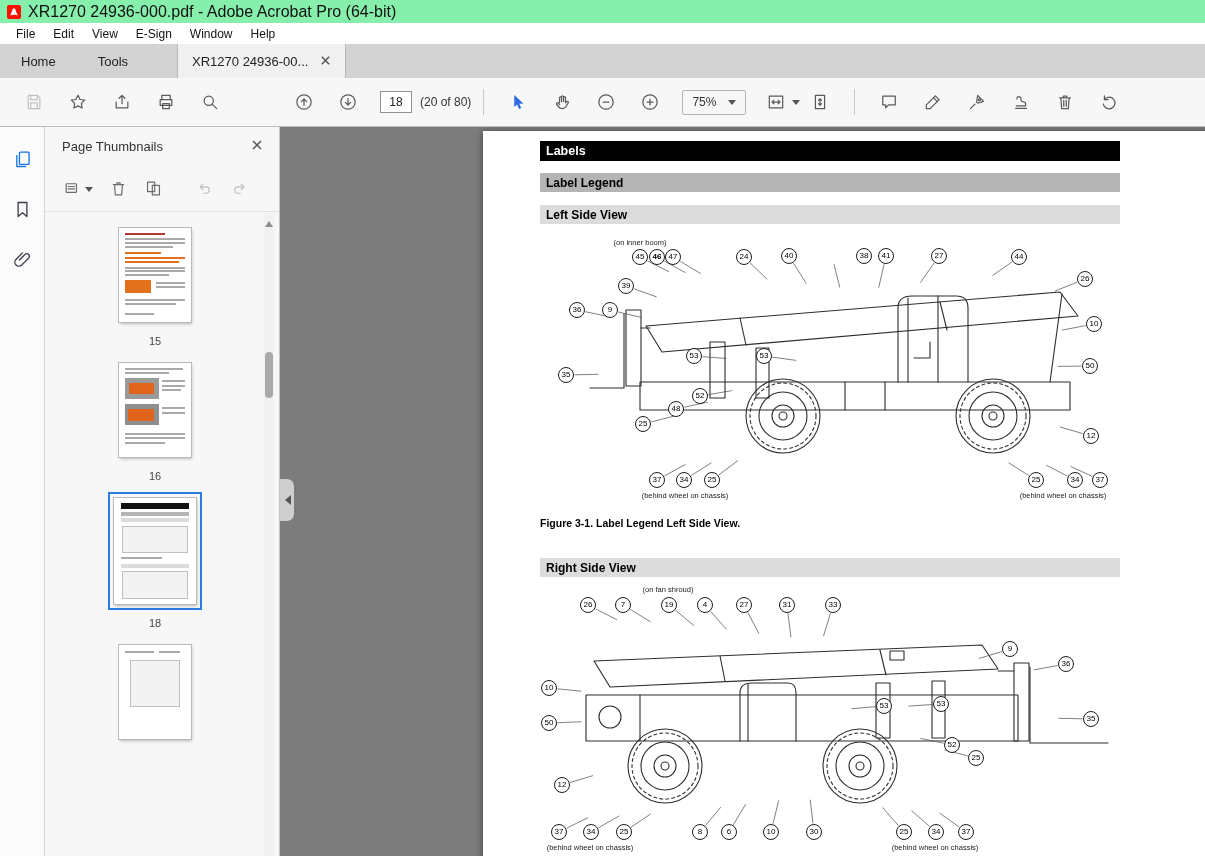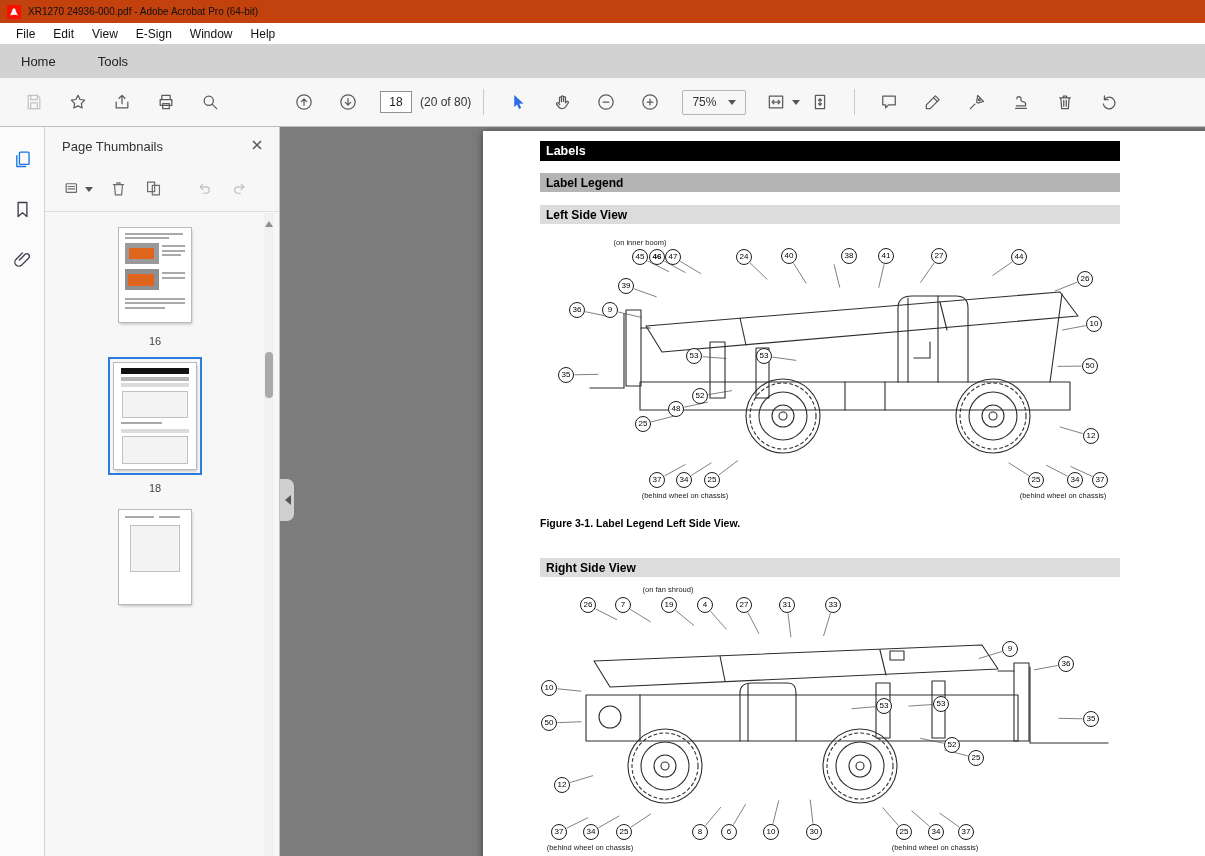--- a/index.html
+++ b/index.html
@@ -1,19 +1,19 @@
 <!DOCTYPE html>
 <html><head>
 <meta charset="utf-8">
 <style>
   *{box-sizing:border-box;margin:0;padding:0}
   html,body{width:1205px;height:856px;overflow:hidden;font-family:"Liberation Sans",sans-serif;background:#fff}
 
   
-  .titlebar{height:23px;display:flex;align-items:center;gap:7px;padding-left:7px;font-size:10px;color:#111;background:#c2410c}
+  .titlebar{height:23px;display:flex;align-items:center;gap:7px;padding-left:7px;font-size:16px;color:#111;background:#86efac}
   .acrobat-logo{width:14px;height:14px;background:#fa0f00;border-radius:2px;display:flex;align-items:center;justify-content:center;flex:none}
   .acrobat-logo svg{width:10px;height:10px}
   .menubar{height:21px;display:flex;align-items:center;font-size:12px;color:#111;background:#fff;padding-left:7px}
   .menu-item{padding:0 9px;cursor:default}
   .tabbar{height:34px;background:#d2d2d2;display:flex;align-items:stretch;font-size:13px;color:#222}
   .tab{display:flex;align-items:center;padding:0 21px;cursor:default}
   .doctab{display:flex;align-items:center;gap:12px;background:#f0f0f0;border-left:1px solid #b9b9b9;border-right:1px solid #b9b9b9;padding:0 14px;margin-left:28px}
   .tab-close svg{width:11px;height:11px;stroke:#555;stroke-width:1.6}
 
   
@@ -101,20 +101,28 @@
     <div class="menu-item">Help</div>
   </div>
 
 <div class="tabbar">
   <div class="tab">
       <span>Home</span>
     </div>
   <div class="tab">
       <span>Tools</span>
     </div>
+  <div class="doctab">
+    <span>XR1270 24936-00...</span>
+    <span class="tab-close">
+      <svg viewBox="0 0 12 12">
+          <path d="M2 2l8 8M10 2l-8 8"></path>
+        </svg>
+    </span>
+  </div>
 </div>
 
 <div class="toolbar">
   <div class="tbtn disabled">
       <svg viewBox="0 0 24 24">
         <path d="M5 4h11l3 3v13H5z"></path>
         <path d="M8 4v5h8V4"></path>
         <rect x="8" y="13" width="8" height="7"></rect>
       </svg>
     </div>
@@ -289,20 +297,43 @@
           </svg>
         </span>
       <span class="ptool disabled">
           <svg viewBox="0 0 24 24">
             <path d="M17 10h-7a4 4 0 0 0 0 8h3"></path>
             <path d="M14 6.5L17.5 10L14 13.5"></path>
           </svg>
         </span>
     </div>
     <div class="thumb-list">
+        <div class="thumb-item">
+          <div class="thumb-frame">
+            <div class="thumb-page">
+              <i class="ln" style="left:9%;top:5%;width:55%;background:#b03a2e"></i>
+              <i class="ln" style="left:9%;top:11%;width:82%"></i>
+              <i class="ln" style="left:9%;top:15%;width:82%"></i>
+              <i class="ln" style="left:9%;top:19%;width:66%"></i>
+              <i class="ln" style="left:9%;top:26%;width:50%;background:#e2711d"></i>
+              <i class="ln" style="left:9%;top:31%;width:82%;background:#e2711d"></i>
+              <i class="ln" style="left:9%;top:35%;width:74%;background:#e2711d"></i>
+              <i class="ln" style="left:9%;top:41%;width:82%"></i>
+              <i class="ln" style="left:9%;top:45%;width:82%"></i>
+              <i class="ln" style="left:9%;top:49%;width:60%"></i>
+              <i style="left:9%;top:55%;width:36%;height:14%;background:#e2711d"></i>
+              <i class="ln" style="left:52%;top:57%;width:39%"></i>
+              <i class="ln" style="left:52%;top:62%;width:39%"></i>
+              <i class="ln" style="left:9%;top:75%;width:82%"></i>
+              <i class="ln" style="left:9%;top:80%;width:70%"></i>
+              <i class="ln" style="left:9%;top:90%;width:40%"></i>
+            </div>
+          </div>
+          <div class="thumb-label">15</div>
+        </div>
         <div class="thumb-item">
           <div class="thumb-frame">
             <div class="thumb-page">
               <i class="ln" style="left:9%;top:5%;width:80%"></i>
               <i class="ln" style="left:9%;top:10%;width:60%"></i>
               <i style="left:9%;top:16%;width:46%;height:22%;background:#9a9a9a"></i>
               <i style="left:14%;top:21%;width:34%;height:12%;background:#e0641c"></i>
               <i class="ln" style="left:60%;top:18%;width:31%"></i>
               <i class="ln" style="left:60%;top:23%;width:31%"></i>
               <i class="ln" style="left:60%;top:28%;width:26%"></i>
@@ -421,21 +452,21 @@
               <line x1="488.8" y1="241.5" x2="468.5" y2="228.7"></line>
               <line x1="527.4" y1="242.1" x2="506.1" y2="231.1"></line>
               <line x1="552.3" y1="242.4" x2="530.5" y2="232.4"></line>
             </g>
         </svg>
       <div class="callout" style="left: 100px; top: 23px;">45</div>
           <div class="callout" style="left: 117px; top: 23px; font-weight: bold;">46</div>
           <div class="callout" style="left: 133px; top: 23px;">47</div>
           <div class="callout" style="left: 204px; top: 23px;">24</div>
           <div class="callout" style="left: 249px; top: 22px;">40</div>
-          <div class="callout" style="left: 289px; top: 22px; margin-left: 12px;">38</div>
+          <div class="callout" style="left: 304px; top: 22px; margin-left: 12px;">38</div>
           <div class="callout" style="left: 346px; top: 22px;">41</div>
           <div class="callout" style="left: 399px; top: 22px;">27</div>
           <div class="callout" style="left: 479px; top: 23px;">44</div>
           <div class="callout" style="left: 545px; top: 45px;">26</div>
           <div class="callout" style="left: 86px; top: 52px;">39</div>
           <div class="callout" style="left: 37px; top: 76px;">36</div>
           <div class="callout" style="left: 70px; top: 76px;">9</div>
           <div class="callout" style="left: 554px; top: 90px;">10</div>
           <div class="callout" style="left: 154px; top: 122px;">53</div>
           <div class="callout" style="left: 224px; top: 122px;">53</div>

